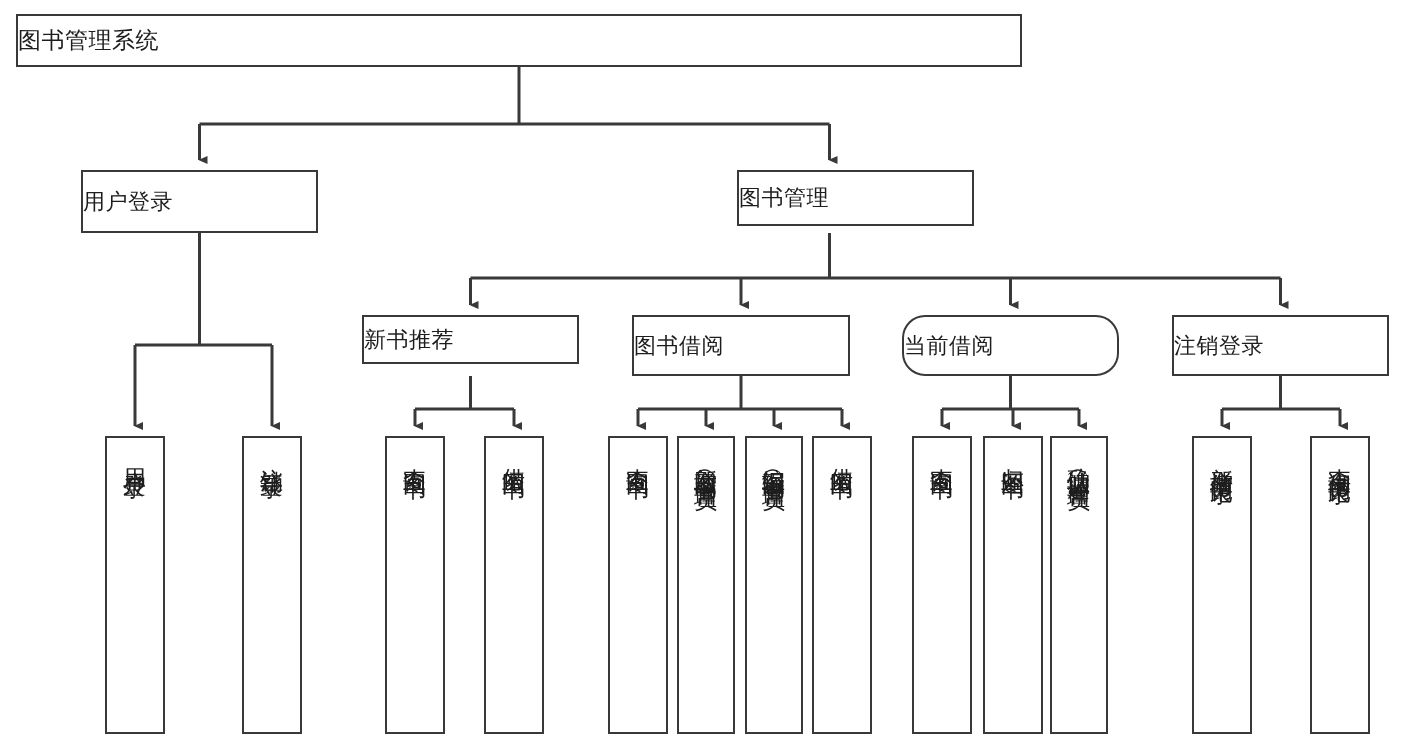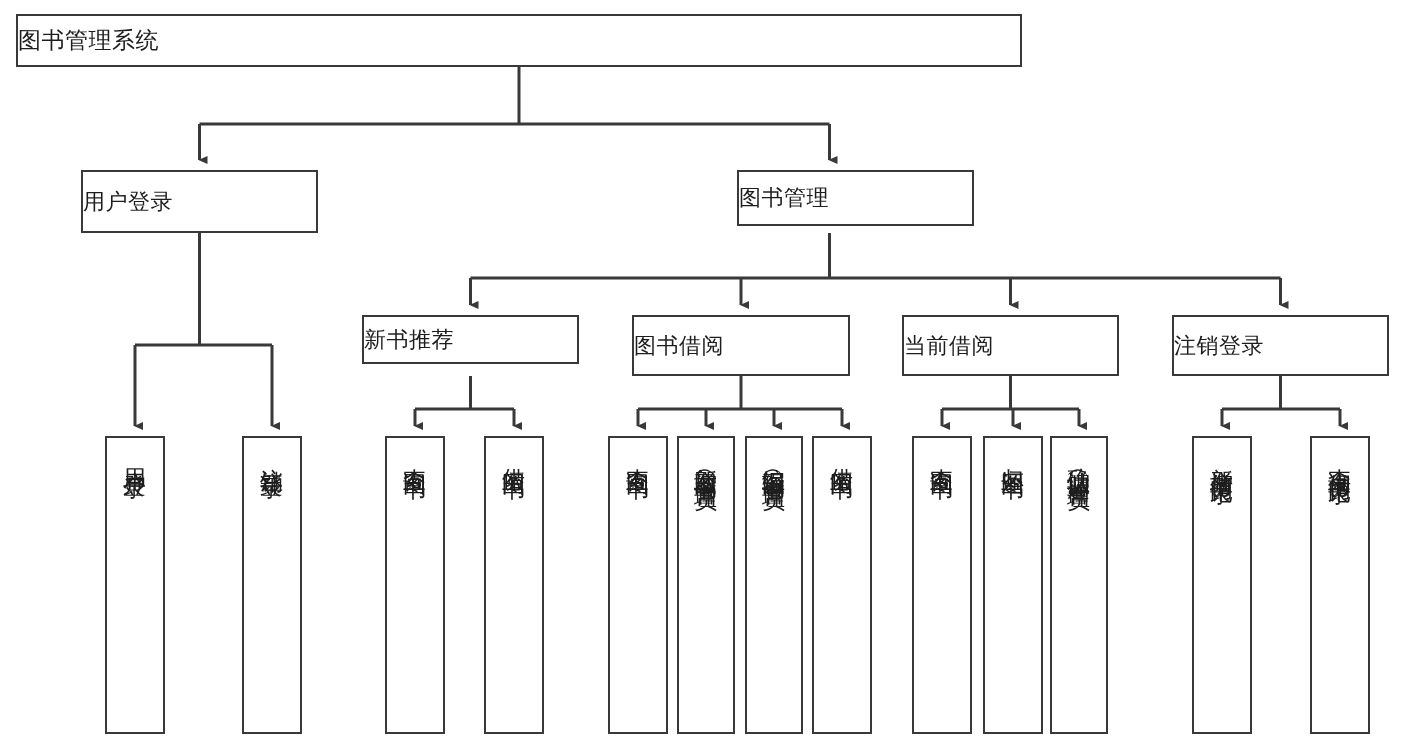--- a/index.html
+++ b/index.html
@@ -132,21 +132,21 @@
       </div>
       <div class="node horizontal" style="left: 737px; top: 170px; width: 237px; height: 56px;">
         <span class="node-label">图书管理</span>
       </div>
       <div class="node horizontal" style="left: 362px; top: 315px; width: 217px; height: 49px;">
         <span class="node-label">新书推荐</span>
       </div>
       <div class="node horizontal" style="left: 632px; top: 315px; width: 218px; height: 61px;">
         <span class="node-label">图书借阅</span>
       </div>
-      <div class="node horizontal" style="left: 902px; top: 315px; width: 217px; height: 61px;">
+      <div class="node horizontal" style="left: 902px; top: 315px; width: 217px; height: 61px; border-radius: 23px;">
         <span class="node-label">当前借阅</span>
       </div>
       <div class="node horizontal" style="left: 1172px; top: 315px; width: 217px; height: 61px;">
         <span class="node-label">注销登录</span>
       </div>
       <div class="node vertical" style="left: 105px; top: 436px; width: 60px; height: 298px;">
         <span class="node-label">用户登录</span>
       </div>
       <div class="node vertical" style="left: 242px; top: 436px; width: 60px; height: 298px;">
         <span class="node-label">注销登录</span>

